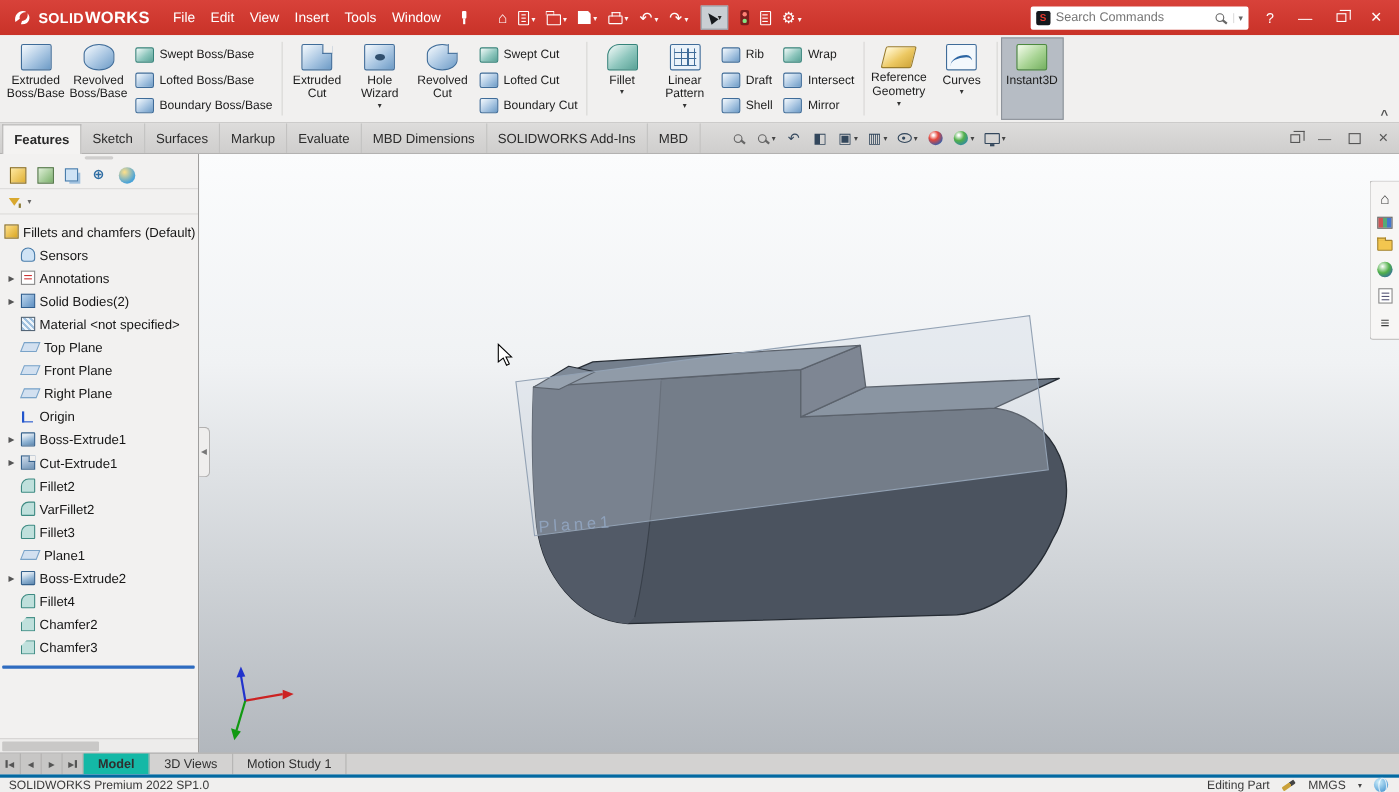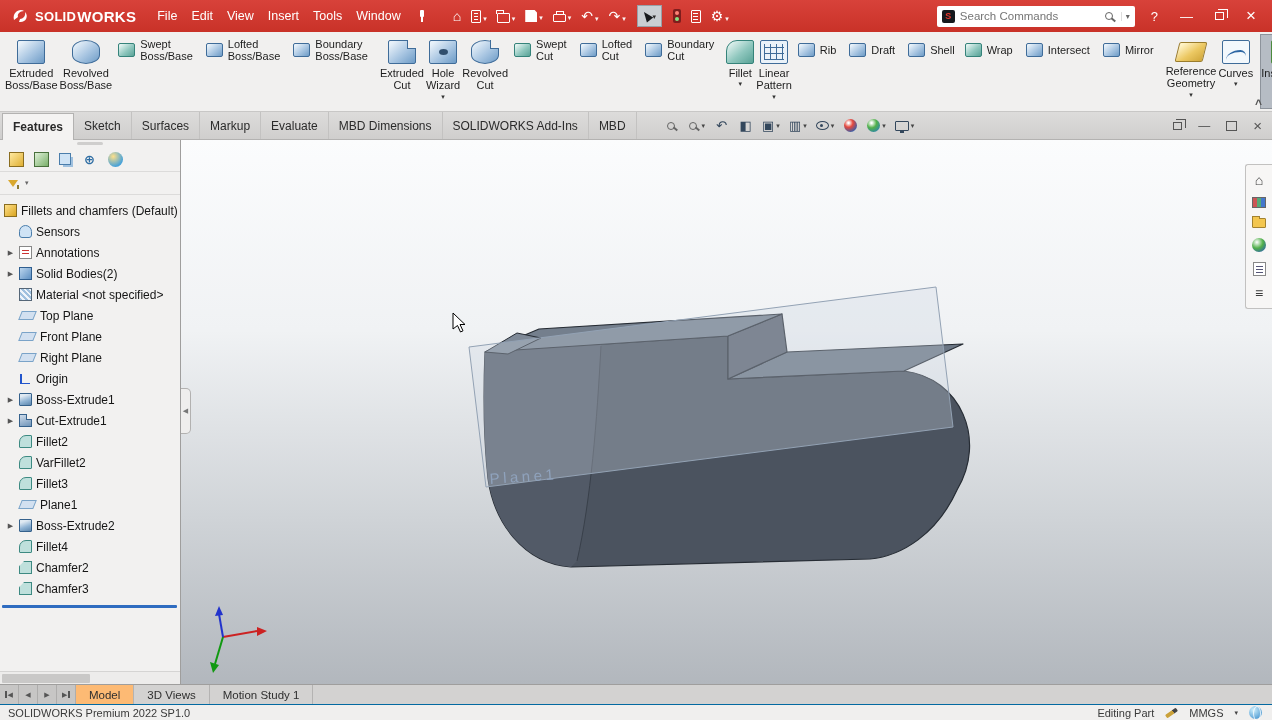--- a/index.html
+++ b/index.html
@@ -46,21 +46,21 @@
 .wrest::before{content:"";position:absolute;left:2px;top:-4px;width:9px;height:8px;border:1.3px solid #fff;border-left:none;border-bottom:none}
 .wclose{font-size:17px;line-height:16px}
 
 
 .ribbon{height:80px;flex:none;background:#f1f0ef;border-bottom:1px solid #c8c7c6;display:flex;align-items:stretch;padding:2px 2px 2px 4px;position:relative}
 .rsep{width:1px;background:#d7d6d5;margin:4px 3px}
 .rbig{width:57px;padding-top:5px;display:flex;flex-direction:column;align-items:center;font-size:11px;line-height:1.12;text-align:center;color:#1d1d1d;border:1px solid transparent}
 .rbig .lbl{white-space:pre-line;margin-top:3px}
 .rbig.active{background:#b6bcc4;border-color:#8d939b}
 .bcaret{font-size:7px;color:#333;margin-top:1px}
-.rstack{display:flex;justify-content:flex-start;padding-top:6px;gap:3px}
+.rstack{display:flex;flex-direction:column;justify-content:flex-start;padding-top:6px;gap:3px}
 .rsmall{display:flex;align-items:center;gap:5px;font-size:11px;color:#1d1d1d;height:20px;padding:0 5px}
 .fic{width:28px;height:24px;position:relative;flex:none}
 .sic{width:17px;height:14px;position:relative;flex:none}
 .ic{border:1px solid #3f6c99;background:linear-gradient(140deg,#e8f1f9 10%,#a9c6e2 55%,#6d9bc6 100%);border-radius:2px}
 .ic.teal{border-color:#35837a;background:linear-gradient(140deg,#e2f2ef 10%,#8fc7be 55%,#58a296 100%)}
 .ic.gold{border-color:#9a7c2c;background:linear-gradient(140deg,#fff2c4 10%,#ecc862 55%,#d0a63a 100%);transform:skewX(-14deg);height:20px;margin-top:2px}
 .ic.green{border-color:#4c8a3e;background:linear-gradient(140deg,#e7f5dd 10%,#a8d494 55%,#74b05f 100%)}
 .ic.round{border-radius:11px 2px 2px 2px}
 .ic.cyl{border-radius:50%/38%}
 .ic.hole::after{content:"";position:absolute;left:50%;top:50%;width:9px;height:6px;margin:-3px 0 0 -4.5px;border-radius:50%;background:#314f6d}
@@ -145,24 +145,24 @@
 .tlib{width:14px;height:11px;background:linear-gradient(90deg,#c55 0 4px,#5a7 4px 8px,#47c 8px 12px,#cc5 12px);border:1px solid #666}
 .tball{width:14px;height:14px;border-radius:50%;background:radial-gradient(circle at 35% 30%,#fff,#52b04a 45%,#2b5fb0 90%)}
 .tlist{width:13px;height:14px;background:#fff;border:1px solid #888;position:relative}
 .tlist::after{content:"";position:absolute;left:2px;top:3px;width:7px;height:1px;background:#557;box-shadow:0 3px 0 #557,0 6px 0 #557}
 
 
 .btabs{height:20px;flex:none;background:#d3d2d1;border-top:1px solid #9f9e9d;display:flex;align-items:stretch}
 .navb{width:19px;display:flex;align-items:center;justify-content:center;gap:1px;background:#c7c6c5;border-right:1px solid #aeadac;color:#555;font-size:7px}
 .nbar{width:1.5px;height:7px;background:#555}
 .mtab{padding:0 13px;display:flex;align-items:center;font-size:11.5px;color:#2f2f2f;border-right:1px solid #b4b3b2}
-.mtab.active{background:#fdba74;font-weight:400}
-
-
-.status{height:16px;flex:none;background:#f0efee;border-top:1px solid #0369a1;display:flex;align-items:center;font-size:11px;color:#3a3a3a;padding:0 8px}
+.mtab.active{background:#14b8a6;font-weight:700}
+
+
+.status{height:16px;flex:none;background:#f0efee;border-top:3px solid #0369a1;display:flex;align-items:center;font-size:11px;color:#3a3a3a;padding:0 8px}
 .sright{margin-left:auto;display:flex;align-items:center;gap:11px;padding-right:2px}
 .pencil{width:13px;height:4px;background:linear-gradient(90deg,#caa13a 65%,#444 65%);transform:rotate(-35deg);border-radius:1px}
 .scaret{font-size:7px;color:#444}
 .globe{width:13px;height:13px;border-radius:50%;background:radial-gradient(circle at 35% 30%,#cdeefb,#2f86c9);position:relative}
 .globe::after{content:"";position:absolute;left:3.5px;top:0;width:6px;height:13px;border:1px solid rgba(255,255,255,.75);border-radius:50%}
 </style>
 </head>
 <body>
 
 <div class="app">

